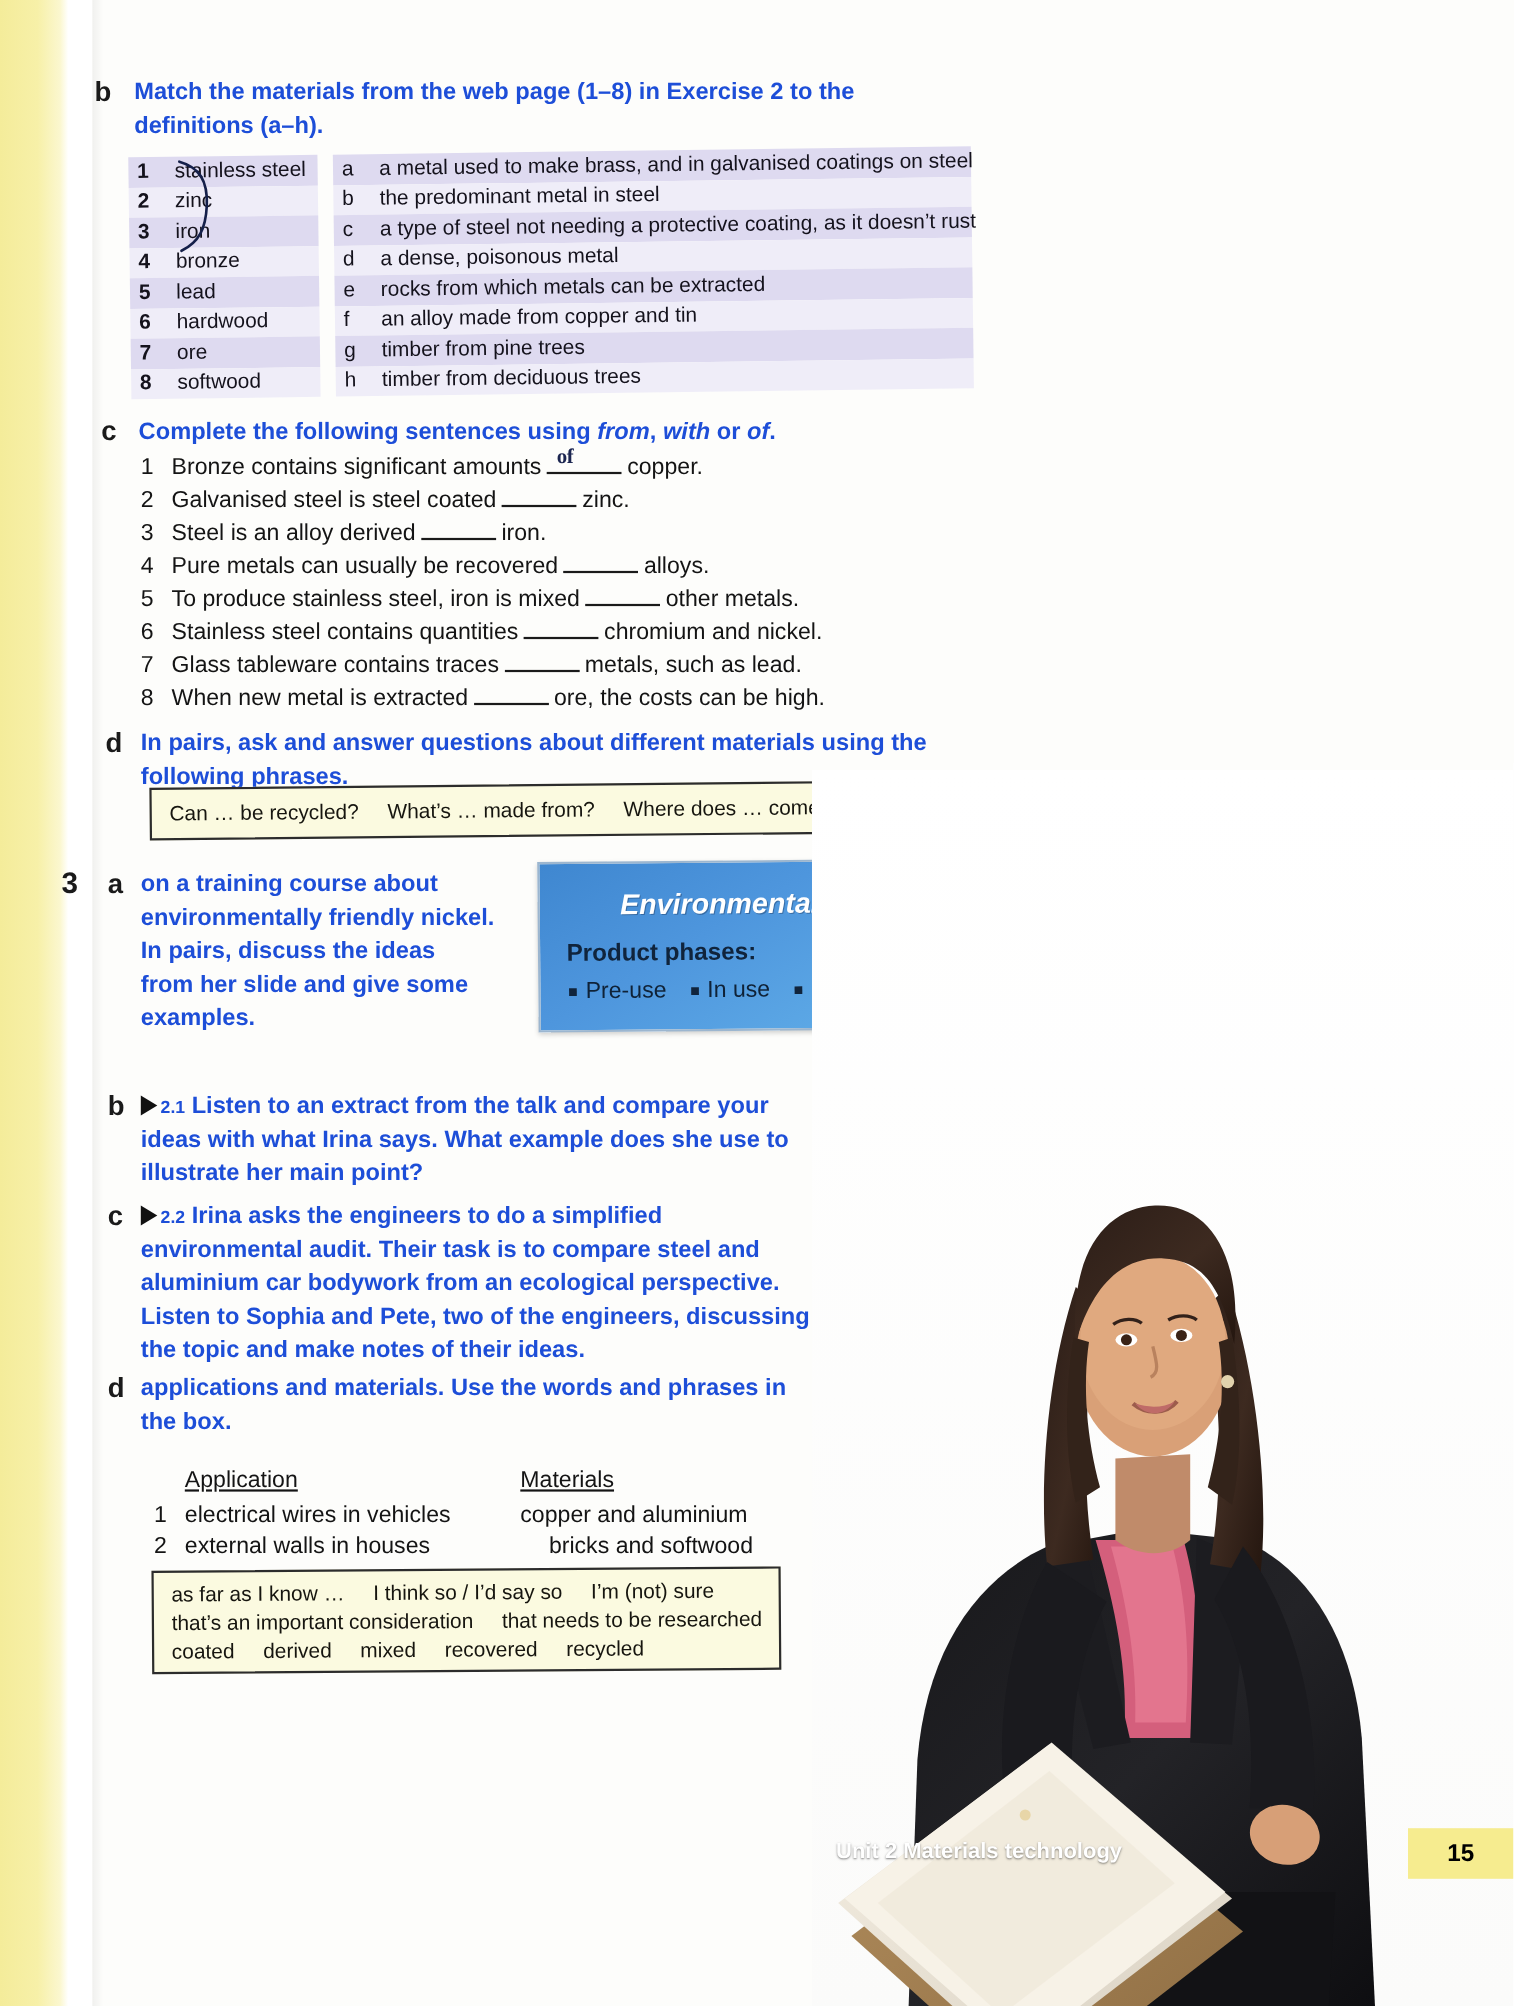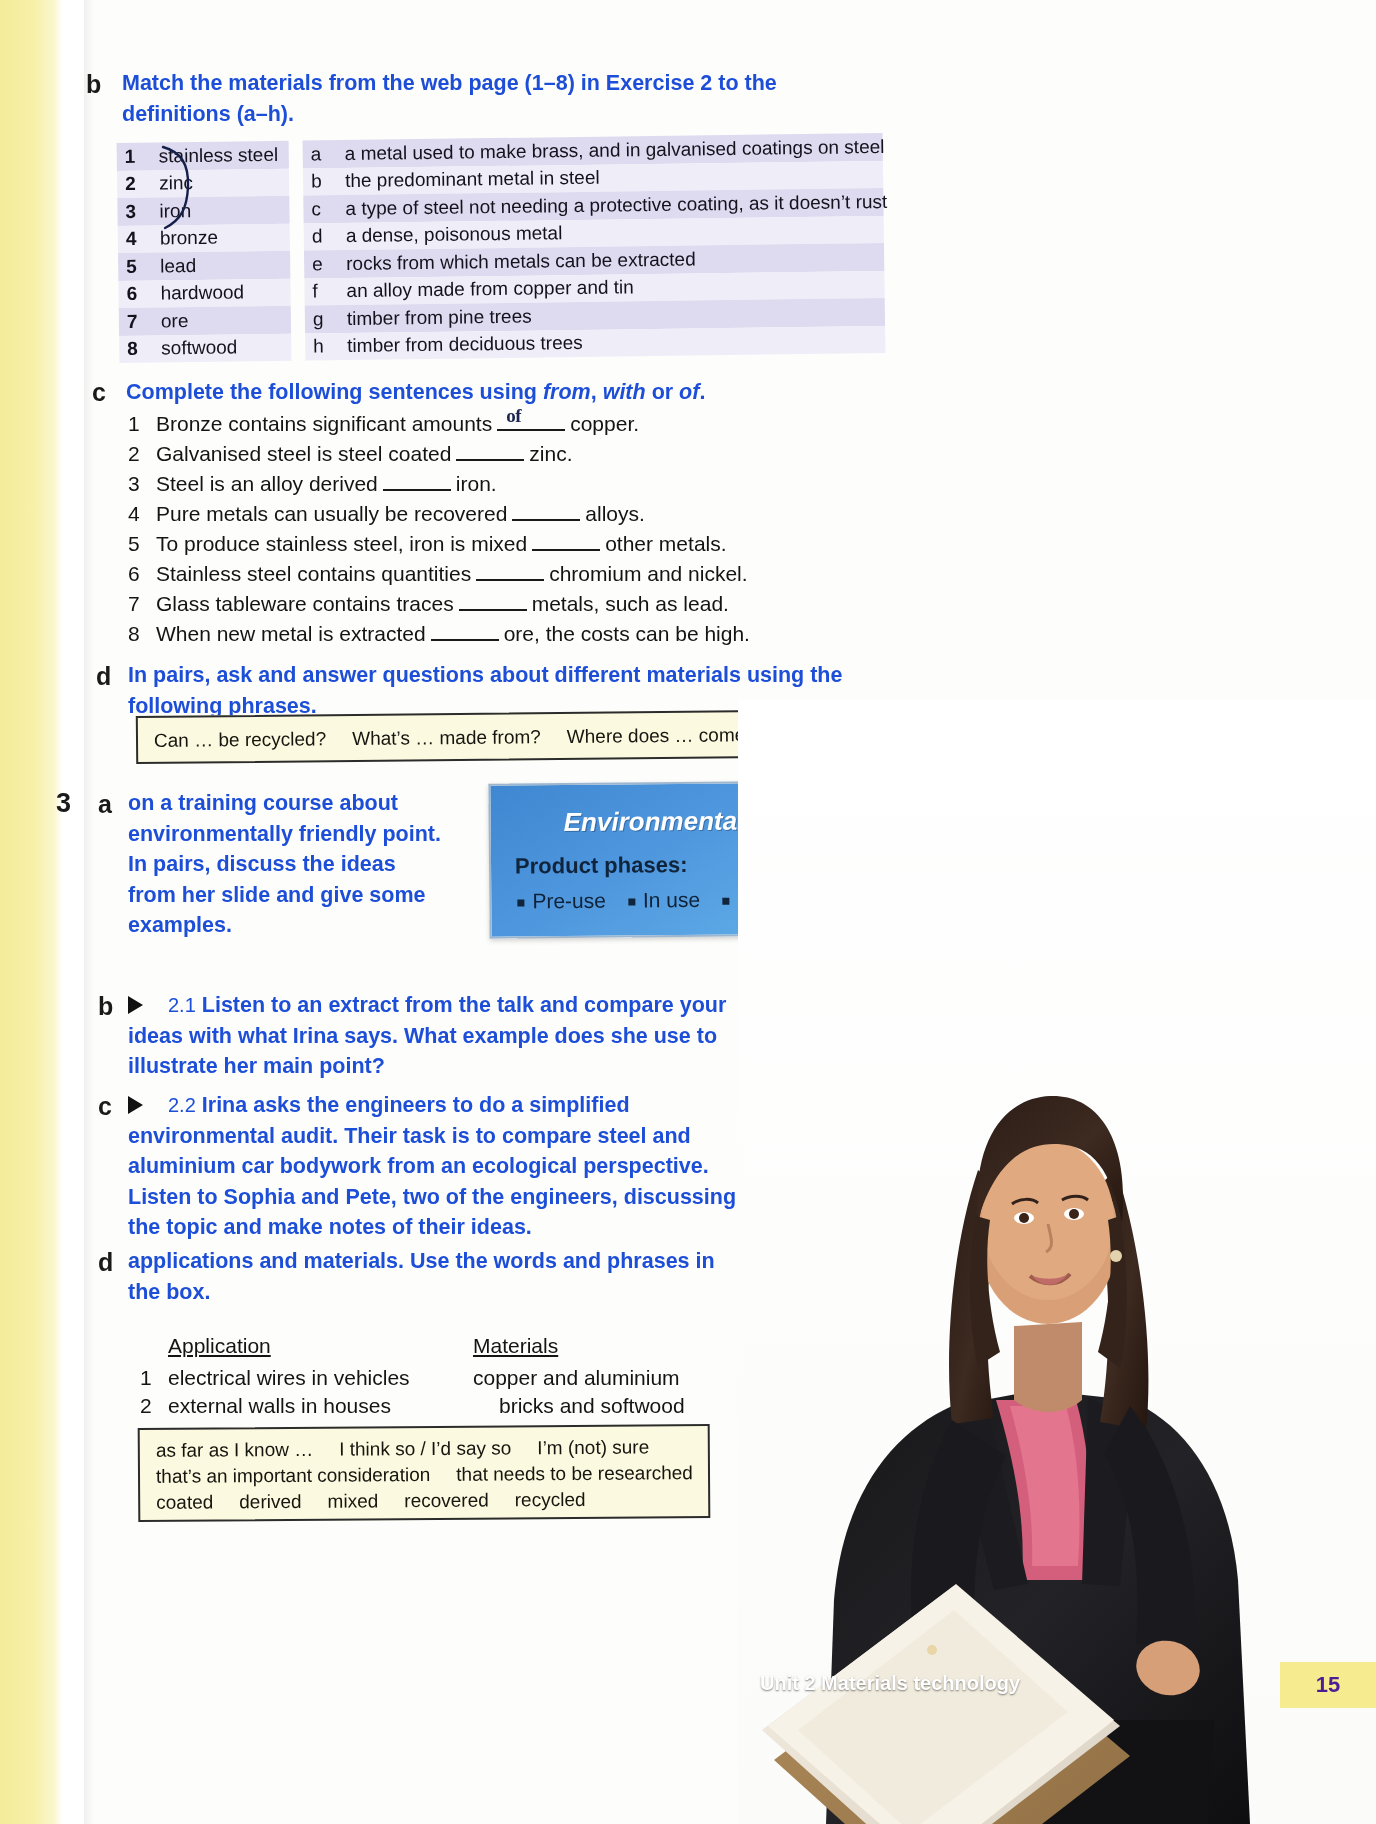--- a/index.html
+++ b/index.html
@@ -213,23 +213,22 @@
   .audio-tri {
     display: inline-block;
     width: 0; height: 0;
     border-left: 15px solid #111111;
     border-top: 9px solid transparent;
     border-bottom: 9px solid transparent;
     vertical-align: -2px;
     margin-right: 3px;
   }
   .track-no {
-    font-size: 20px;
-    font-weight: normal;
-    margin-left: 22px;
+    font-size: 16px;
+    font-weight: bold;
   }
 
   
   .col-head {
     position: absolute;
     font-size: 21px;
     color: #141414;
     text-decoration: underline;
   }
   .col-item {
@@ -272,21 +271,21 @@
     right: 0;
     top: 0;
     width: 96px;
     height: 46px;
     background: #f6ec8f;
     display: flex;
     align-items: center;
     justify-content: center;
     font-size: 22px;
     font-weight: bold;
-    color: #4c1d95;
+    color: #000000;
   }
 </style>
 </head>
 <body>
 
 <div id="page">
 
   <div class="left-yellow-band"></div>
   <div class="left-white-gutter"></div>
   <div class="page-edge-shadow"></div>
@@ -413,21 +412,21 @@
   <div class="cream-box" style="left:136px; top:713px; width:645px; height:48px; transform:rotate(-0.55deg);">
     <div class="line" style="padding:12px 0 0 16px;">
       <span>Can … be recycled?</span><span class="sp"></span><span>What’s … made from?</span><span class="sp"></span><span>Where does … come from?</span>
     </div>
   </div>
 
   <div class="ex-number" style="left:56px; top:788px;">3</div>
   <div class="ex-letter" style="left:98px; top:790px;">a</div>
   <div class="rubric" style="left:128px; top:788px; width:340px; font-weight:bold;">
     <div>on a training course about</div>
-    <div>environmentally friendly point.</div>
+    <div>environmentally friendly nickel.</div>
     <div>In pairs, discuss the ideas</div>
     <div>from her slide and give some</div>
     <div>examples.</div>
   </div>
 
   <div class="slide">
     <div class="slide-title">Environmental audit</div>
     <div class="slide-sub">Product phases:</div>
     <div class="slide-bullets">
       <div><span class="bul"></span><span>Pre-use</span></div>

